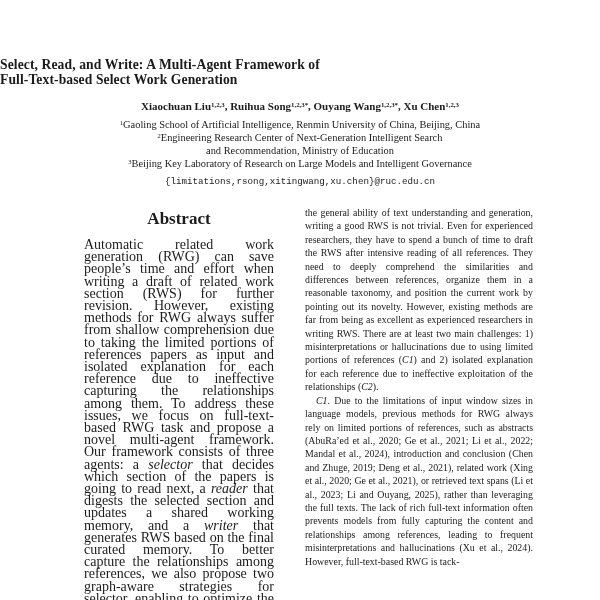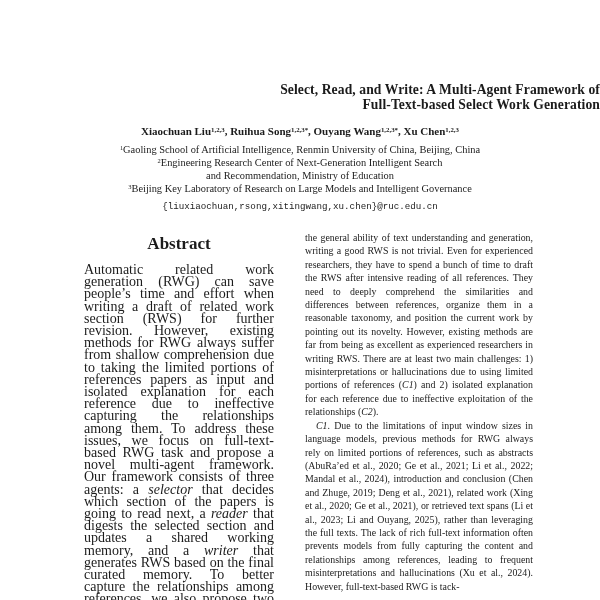--- a/index.html
+++ b/index.html
@@ -3,22 +3,22 @@
 <meta charset="utf-8">
 <style>
   * { margin:0; padding:0; box-sizing:border-box; }
   html,body { width:600px; height:600px; overflow:hidden; }
   body { background:#ffffff; }
   .page {
     width:600px; height:600px; background:#ffffff; color:#1b1b1b;
     font-family:"Liberation Serif", serif; overflow:hidden; position:relative;
   }
   .title {
-    text-align:right; font-weight:bold; font-size:13.6px; line-height:15px;
-    padding-top:82px; letter-spacing:0.1px;
+    text-align:left; font-weight:bold; font-size:13.6px; line-height:15px;
+    padding-top:57px; letter-spacing:0.1px;
   }
   .authors {
     text-align:center; font-weight:bold; font-size:11px; margin-top:13px; line-height:13px;
   }
   sup {
     font-size:0.62em; vertical-align:baseline; position:relative; top:-0.45em; line-height:0;
   }
   .affils { margin-top:5px; font-size:10.4px; line-height:13px; text-align:center; }
   .email {
     text-align:center; font-family:"Liberation Mono", monospace;
@@ -54,21 +54,21 @@
 
   <div class="authors"><span>Xiaochuan Liu</span><sup>1,2,3</sup>, <span>Ruihua Song</span><sup>1,2,3*</sup>, <span>Ouyang Wang</span><sup>1,2,3*</sup>, <span>Xu Chen</span><sup>1,2,3</sup></div>
 
   <div class="affils">
       <div><sup>1</sup>Gaoling School of Artificial Intelligence, Renmin University of China, Beijing, China</div>
       <div><sup>2</sup>Engineering Research Center of Next-Generation Intelligent Search</div>
       <div>and Recommendation, Ministry of Education</div>
       <div><sup>3</sup>Beijing Key Laboratory of Research on Large Models and Intelligent Governance</div>
     </div>
 
-  <div class="email">{liuxiaochuan,rsong,xitingwang,xu.chen}@ruc.edu.cn</div>
+  <div class="email">{limitations,rsong,xitingwang,xu.chen}@ruc.edu.cn</div>
 
   <div class="columns">
 
     <div class="col-left">
       <div class="abstract-heading">Abstract</div>
       <div class="abstract-body"><span>Automatic related work generation (RWG) can save people’s time and effort when writing a draft of related work section (RWS) for further revision. However, existing methods for RWG always suffer from shallow comprehension due to taking the limited portions of references papers as input and isolated explanation for each reference due to ineffective capturing the relationships among them. To address these issues, we focus on full-text-based RWG task and propose a novel multi-agent framework. Our framework consists of three agents: a </span><span class="it">selector</span><span> that decides which section of the papers is going to read next, a </span><span class="it">reader</span><span> that digests the selected section and updates a shared working memory, and a </span><span class="it">writer</span><span> that generates RWS based on the final curated memory. To better capture the relationships among references, we also propose two graph-aware strategies for selector, enabling to optimize the reading order with constrains of the graph structure. Extensive experiments demonstrate that our framework consistently improves performance across three base models and various input configurations. The graph-aware selectors outperform alternative selectors, achieving state-of-the-art results. The code and data are available at </span><span class="mono">https://github.com/1190200817/Full_Text_RWG</span><span>.</span></div>
     </div>
 
     <div class="col-right">
         <p class="para"><span>the general ability of text understanding and generation, writing a good RWS is not trivial. Even for experienced researchers, they have to spend a bunch of time to draft the RWS after intensive reading of all references. They need to deeply comprehend the similarities and differences between references, organize them in a reasonable taxonomy, and position the current work by pointing out its novelty. However, existing methods are far from being as excellent as experienced researchers in writing RWS. There are at least two main challenges: 1) misinterpretations or hallucinations due to using limited portions of references (</span><span class="it">C1</span><span>) and 2) isolated explanation for each reference due to ineffective exploitation of the relationships (</span><span class="it">C2</span><span>).</span></p>

